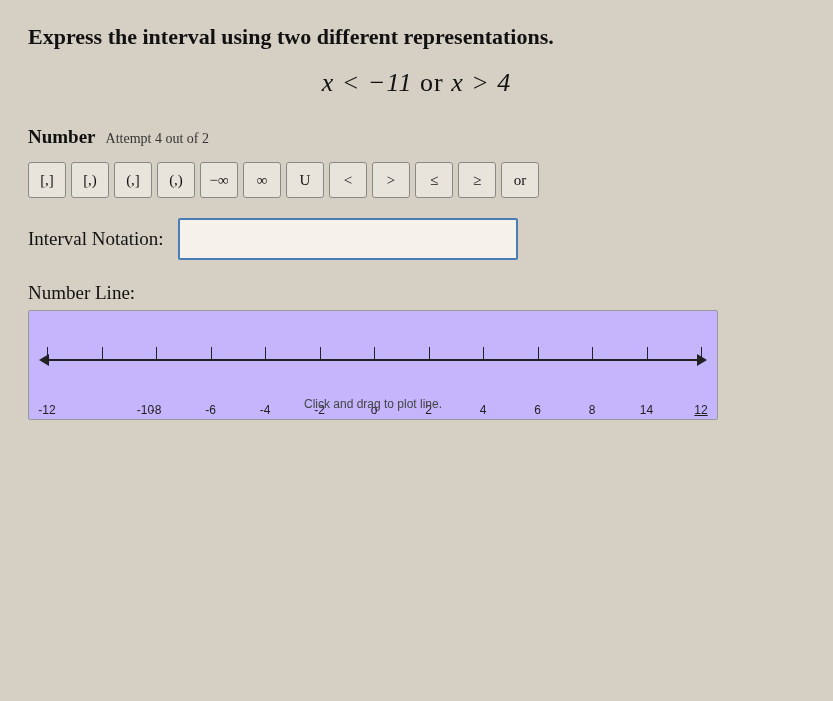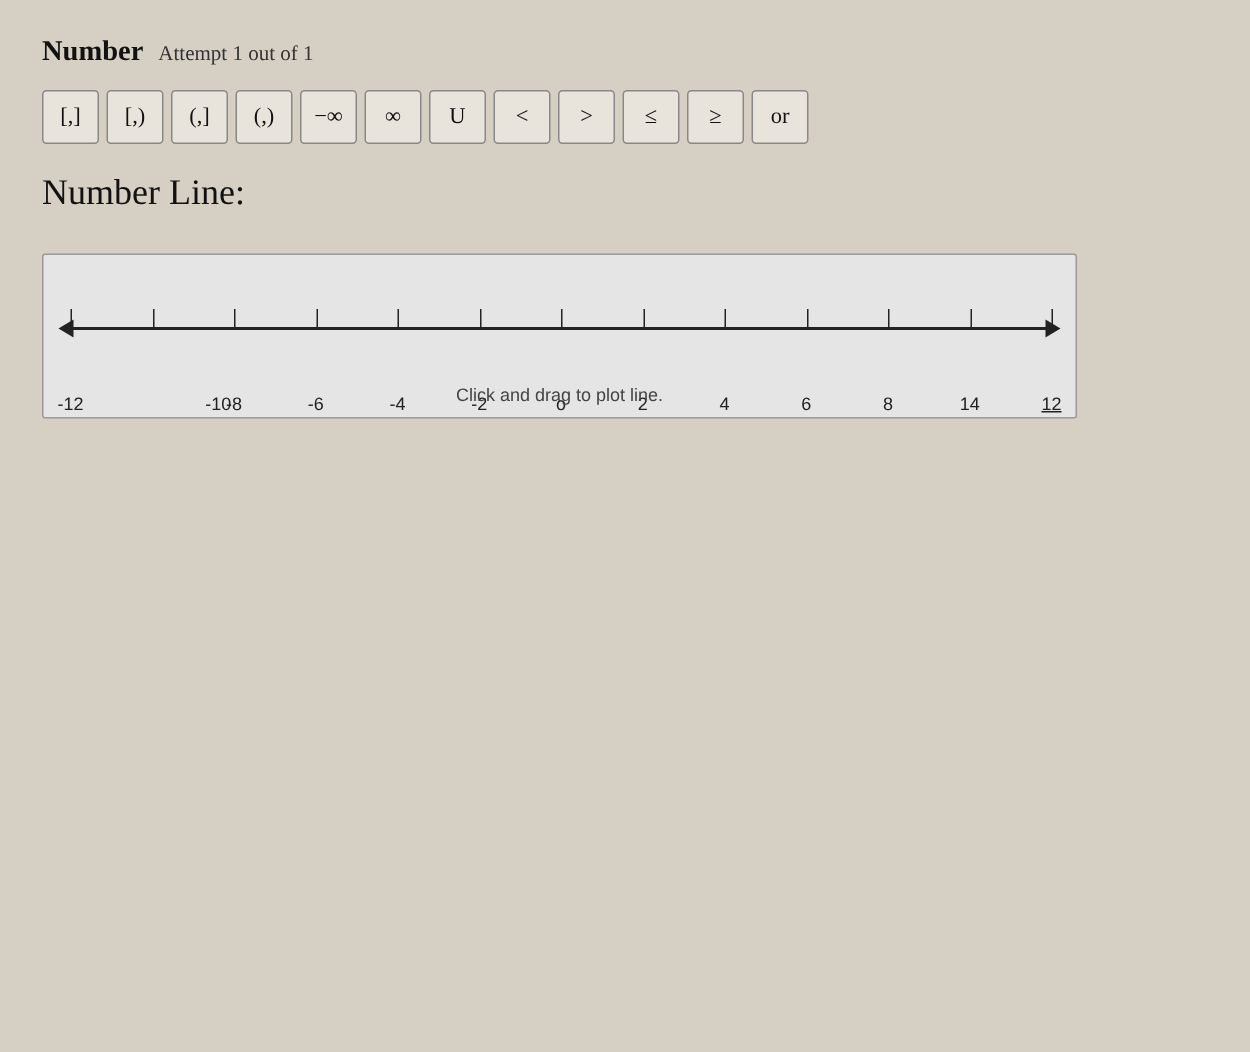--- a/index.html
+++ b/index.html
@@ -111,27 +111,27 @@
       font-family: Georgia, serif;
       width: 100%;
       outline: none;
     }
 
     .numberline-section {
       margin-top: 4px;
     }
 
     .numberline-label {
-      font-size: 24px;
-      margin-bottom: 26px;
+      font-size: 19px;
+      margin-bottom: 6px;
     }
 
     .numberline-box {
       border: 1.5px solid #999;
-      background: #e5e5e5;
+      background: #c4b5fd;
       width: 690px;
       height: 110px;
       position: relative;
       padding: 0 18px;
       border-radius: 2px;
     }
 
     .numberline-axis {
       position: absolute;
       top: 48px;
@@ -198,42 +198,52 @@
       font-family: Arial, sans-serif;
       white-space: nowrap;
       text-align: right;
     }
   </style>
 </head>
 <body>
 
 <div>
 
-
+  <div class="page-title">Express the interval using two different representations.</div>
+
+  <div class="expression">
+    <em>x</em> &lt; −11 <span class="normal">or</span> <em>x</em> &gt; 4
+  </div>
 
   <div class="answer-header">
     <span class="answer-label">Number</span>
-    <span class="attempt-text">Attempt 1 out of 1</span>
+    <span class="attempt-text">Attempt 4 out of 2</span>
   </div>
 
   <div class="symbol-toolbar">
     <button class="sym-btn">[,]</button>
     <button class="sym-btn">[,)</button>
     <button class="sym-btn">(,]</button>
     <button class="sym-btn">(,)</button>
     <button class="sym-btn">−∞</button>
     <button class="sym-btn">∞</button>
     <button class="sym-btn">U</button>
     <button class="sym-btn">&lt;</button>
     <button class="sym-btn">&gt;</button>
     <button class="sym-btn">≤</button>
     <button class="sym-btn">≥</button>
     <button class="sym-btn or-btn">or</button>
   </div>
 
+  <div class="interval-row">
+    <span class="interval-label">Interval Notation:</span>
+    <div class="interval-input">
+      <input class="interval-input-field" type="text" style="">
+    </div>
+  </div>
 
   <div class="numberline-section">
     <div class="numberline-label">Number Line:</div>
 
     <div class="numberline-box">
       <div class="numberline-axis"></div>
       <div class="tick-container" id="tick-container">
           <div class="tick" style="left: 0px;"></div>
           <div class="tick-label" style="left: 0px;">-12</div>
           <div class="tick" style="left: 54.5px;"></div>

